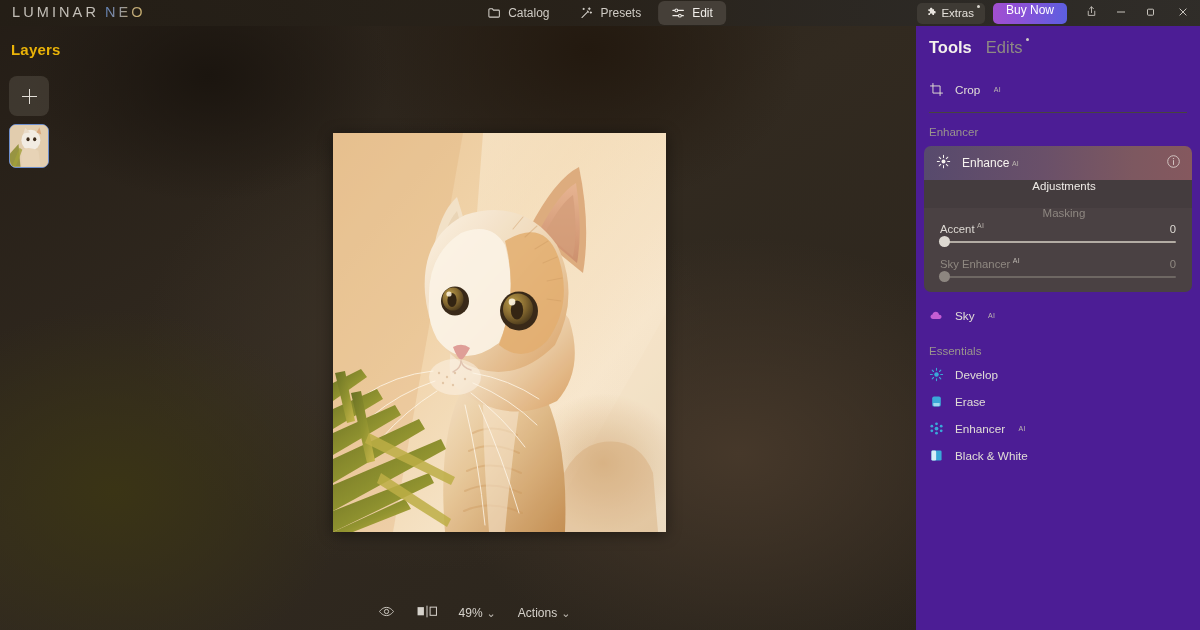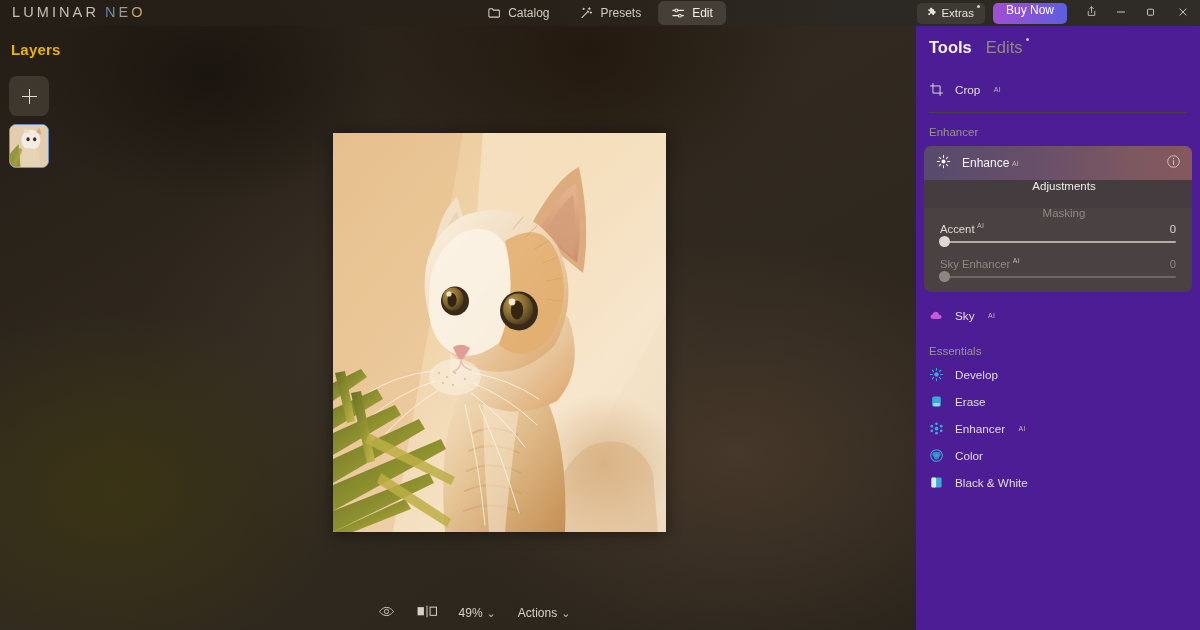--- a/index.html
+++ b/index.html
@@ -609,31 +609,20 @@
           <circle cx="3" cy="5.5" r="1.5"></circle>
             <circle cx="13" cy="5.5" r="1.5"></circle>
           <circle cx="3" cy="10.5" r="1.5"></circle>
             <circle cx="13" cy="10.5" r="1.5"></circle>
         </svg>
       </span>
       <span>Enhancer</span>
       <span class="ai">AI</span>
     </div>
 
-    <div class="tool-row">
-      <span class="ico">
-        <svg width="15" height="15" viewBox="0 0 16 16" fill="none" stroke="#3aa8d8" stroke-width="1.15">
-          <circle cx="8" cy="8" r="6.2"></circle>
-          <circle cx="6.3" cy="6.6" r="2.7" fill="#3aa8d8" opacity=".75" stroke="none"></circle>
-          <circle cx="9.7" cy="6.6" r="2.7" fill="#3aa8d8" opacity=".75" stroke="none"></circle>
-          <circle cx="8" cy="9.6" r="2.7" fill="#3aa8d8" opacity=".75" stroke="none"></circle>
-        </svg>
-      </span>
-      <span>Color</span>
-    </div>
 
     <div class="tool-row">
       <span class="ico">
         <svg width="15" height="15" viewBox="0 0 16 16">
           <rect x="2.6" y="2.6" width="10.8" height="10.8" rx="1.4" fill="#3aa8d8"></rect>
           <rect x="2.6" y="2.6" width="5" height="10.8" rx="1.4" fill="#d7eef8"></rect>
         </svg>
       </span>
       <span>Black &amp; White</span>
     </div>

